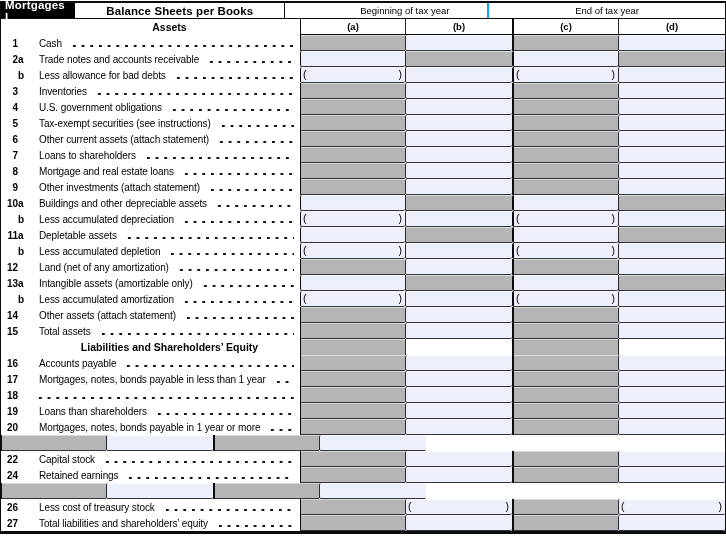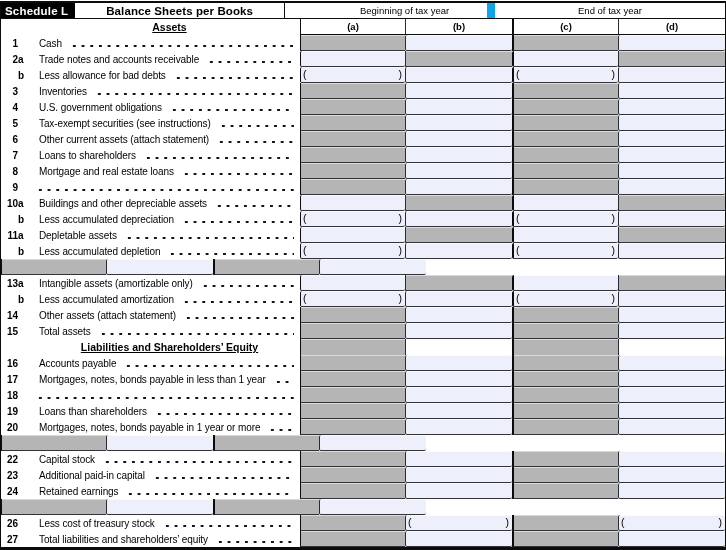--- a/index.html
+++ b/index.html
@@ -23,25 +23,25 @@
   }
   .ttl{
     width:221px;box-sizing:border-box;display:flex;align-items:center;justify-content:center;
     font-weight:bold;font-size:11.5px;letter-spacing:.1px;
   }
   .grp{
     box-sizing:border-box;display:flex;align-items:center;justify-content:center;
     font-size:9.5px;
   }
   .g1{width:212px;border-left:1px solid #0b0b0b;padding-left:37px;}
-  .g2{width:251px;border-left:8px solid #0ea5e9;}
+  .g2{width:251px;border-left:2px solid #0ea5e9;}
   
   .sec{
     width:299px;box-sizing:border-box;display:flex;align-items:center;justify-content:center;
-    padding-left:38px;font-weight:bold;font-size:10.5px;overflow:hidden;white-space:nowrap;text-decoration:underline;
+    padding-left:38px;font-weight:bold;font-size:10.5px;overflow:hidden;white-space:nowrap;
   }
   .colh{
     box-sizing:border-box;display:flex;align-items:center;justify-content:center;
     font-weight:bold;font-size:9.5px;background:#fff;border-bottom:1px solid #0b0b0b;
   }
   
   .lc{
     width:299px;box-sizing:border-box;display:flex;align-items:center;
     overflow:hidden;white-space:nowrap;
   }
@@ -70,21 +70,21 @@
 </style>
 </head>
 <body>
 
 <div class="sliver"></div>
 
 <div class="tbl">
 
   <div class="row hr1">
     <div class="badge">
-      <span>Schedule L</span>
+      <span>Mortgages L</span>
     </div>
     <div class="ttl">Balance Sheets per Books</div>
     <div class="grp g1">Beginning of tax year</div>
     <div class="grp g2">End of tax year</div>
   </div>
 
   <div class="row hr2">
     <div class="sec">Assets</div>
     <div class="colh ca">(a)</div>
     <div class="colh cb">(b)</div>
@@ -204,20 +204,21 @@
         </div>
         <div class="cell shaded ca"></div>
         <div class="cell input cb"></div>
         <div class="cell shaded cc"></div>
         <div class="cell input cd"></div>
       </div>
       <div class="row">
         <div class="lc">
           <span class="numd">9</span>
           <span class="nums"></span>
+          <span class="lbl">Other investments (attach statement)</span>
           <span class="leader"></span>
         </div>
         <div class="cell shaded ca"></div>
         <div class="cell input cb"></div>
         <div class="cell shaded cc"></div>
         <div class="cell input cd"></div>
       </div>
       <div class="row">
         <div class="lc">
           <span class="numd">10</span>
@@ -272,20 +273,26 @@
           <span class="pc">)</span>
         </div>
         <div class="cell input cb"></div>
         <div class="cell input paren cc">
           <span class="po">(</span>
           <span class="pc">)</span>
         </div>
         <div class="cell input cd"></div>
       </div>
       <div class="row">
+        <div class="lc">
+          <span class="numd">12</span>
+          <span class="nums"></span>
+          <span class="lbl">Land (net of any amortization)</span>
+          <span class="leader"></span>
+        </div>
         <div class="cell shaded ca"></div>
         <div class="cell input cb"></div>
         <div class="cell shaded cc"></div>
         <div class="cell input cd"></div>
       </div>
       <div class="row">
         <div class="lc">
           <span class="numd">13</span>
           <span class="nums">a</span>
           <span class="lbl">Intangible assets (amortizable only)</span>
@@ -417,32 +424,20 @@
           <span class="lbl">Capital stock</span>
           <span class="leader"></span>
         </div>
         <div class="cell shaded ca"></div>
         <div class="cell input cb"></div>
         <div class="cell shaded cc"></div>
         <div class="cell input cd"></div>
       </div>
       <div class="row">
         <div class="lc">
-          <span class="numd">23</span>
-          <span class="nums"></span>
-          <span class="lbl">Additional paid-in capital</span>
-          <span class="leader"></span>
-        </div>
-        <div class="cell shaded ca"></div>
-        <div class="cell input cb"></div>
-        <div class="cell shaded cc"></div>
-        <div class="cell input cd"></div>
-      </div>
-      <div class="row">
-        <div class="lc">
           <span class="numd">24</span>
           <span class="nums"></span>
           <span class="lbl">Retained earnings</span>
           <span class="leader"></span>
         </div>
         <div class="cell shaded ca"></div>
         <div class="cell input cb"></div>
         <div class="cell shaded cc"></div>
         <div class="cell input cd"></div>
       </div>

